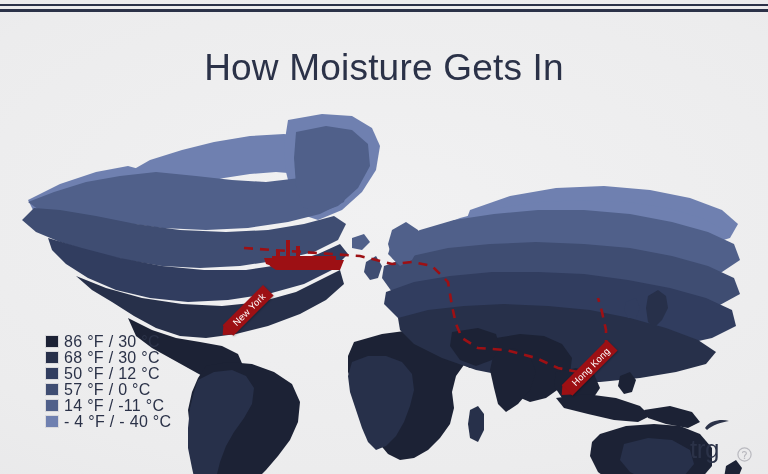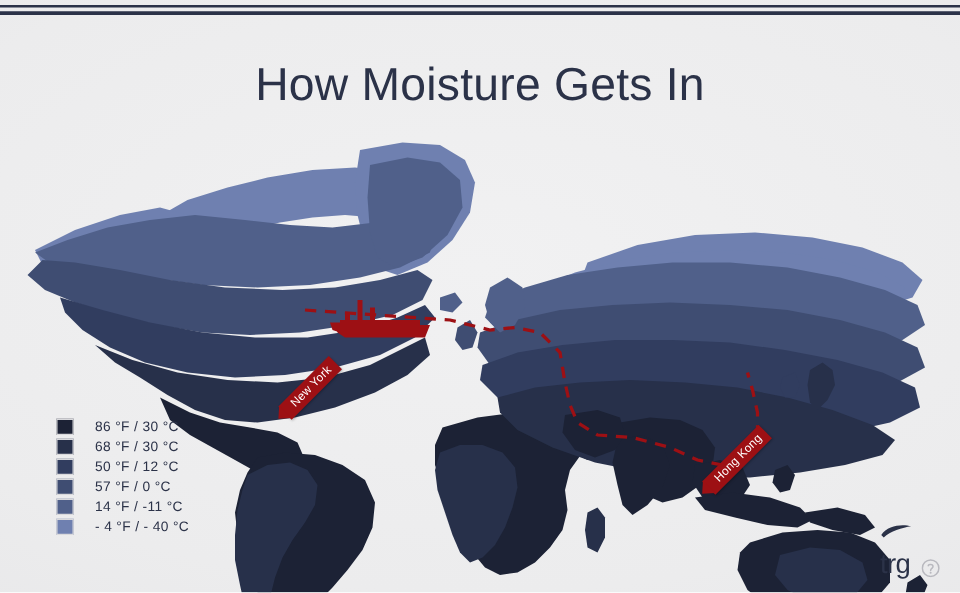--- a/index.html
+++ b/index.html
@@ -67,32 +67,32 @@
 
   
   #legend { position: absolute; left: 45px; top: 334px; }
   .legend-row { display: flex; align-items: center; height: 15px; margin-bottom: 1px; }
   .legend-swatch {
     width: 14px; height: 13px;
     border: 1px solid #d9d9dc;
     flex: 0 0 auto;
   }
   .legend-label {
-    margin-left: 17px;
-    font-size: 11px;
+    margin-left: 5px;
+    font-size: 16px;
     color: #2b3248;
     white-space: nowrap;
     letter-spacing: 0.3px;
   }
 
   
   #logo { position: absolute; right: 14px; bottom: 10px; width: 64px; height: 44px; }
   #logo-text {
-    position: absolute; left: 14px; bottom: 2px;
-    font-size: 22px; letter-spacing: -0.5px;
+    position: absolute; left: 0; bottom: 2px;
+    font-size: 26px; letter-spacing: -0.5px;
     color: #2b3248; font-weight: 400; line-height: 1;
   }
   #logo-mark { position: absolute; right: 2px; bottom: 2px; width: 15px; height: 15px; }
   #logo-swoosh { position: absolute; left: 14px; top: -1px; width: 26px; height: 12px; }
 </style>
 </head>
 <body>
 
 <div id="page">
 

